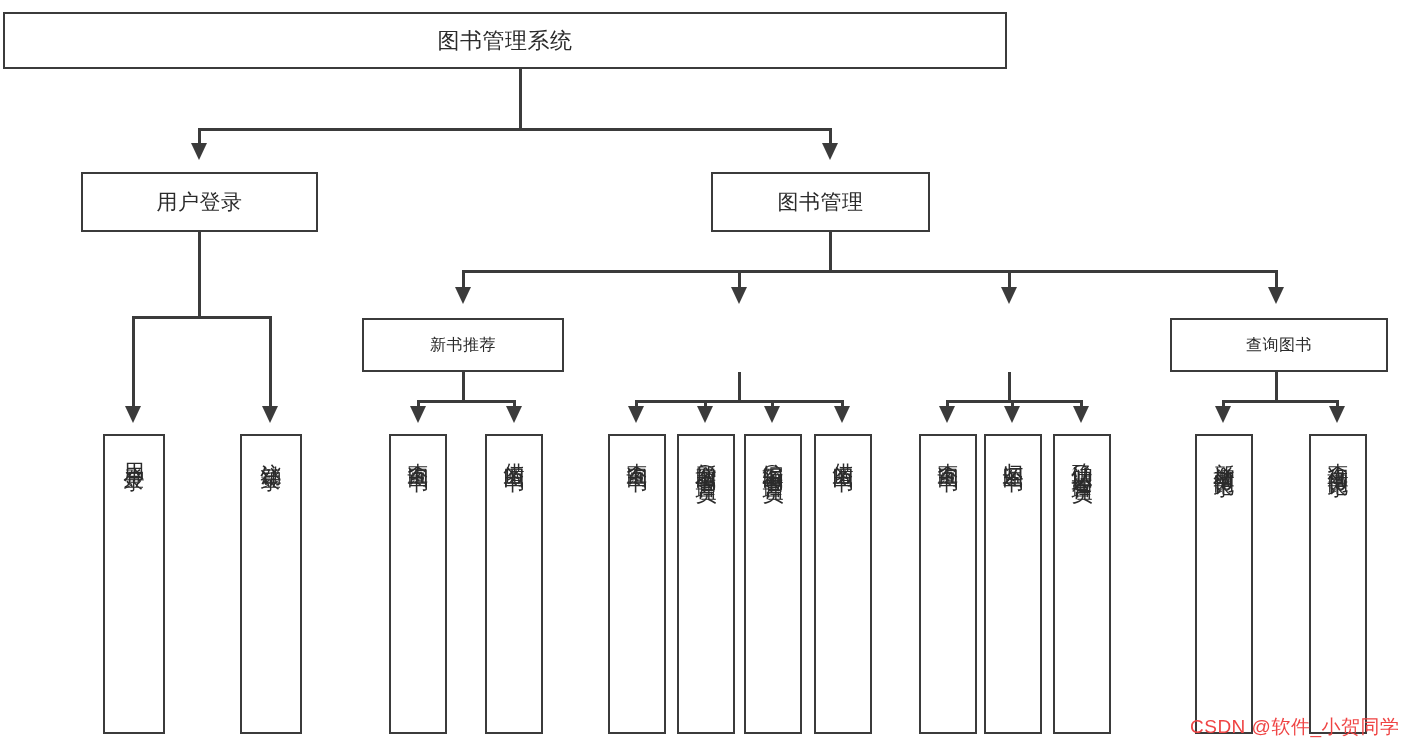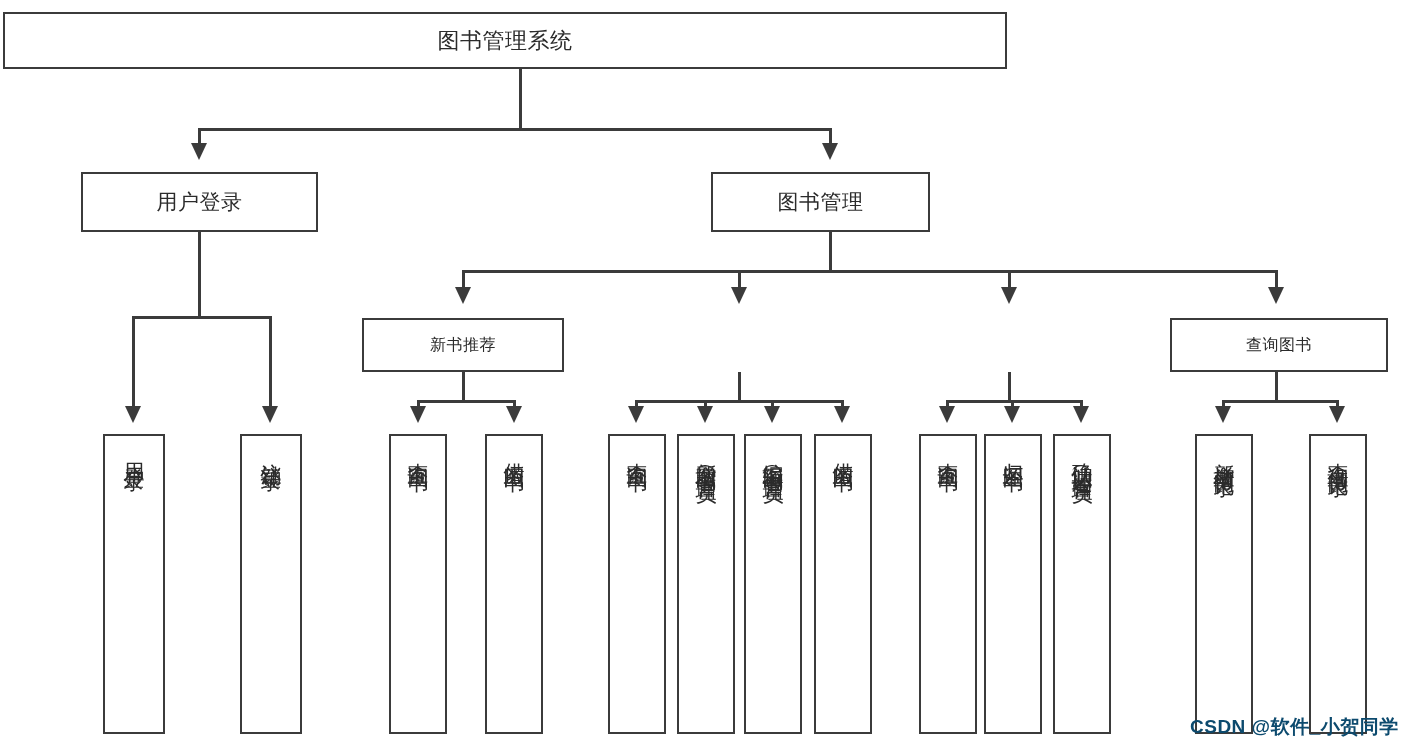--- a/index.html
+++ b/index.html
@@ -72,24 +72,23 @@
     height: 0;
     border-left: 8px solid transparent;
     border-right: 8px solid transparent;
     border-top: 17px solid #3b3b3b;
   }
 
   
   .watermark {
     position: absolute;
     font-size: 19px;
-    color: #0c4a6e;
+    color: #ef4444;
     white-space: nowrap;
     letter-spacing: 0.5px;
-    font-weight: bold;
   }
 </style>
 </head>
 <body>
 
 <div id="canvas">
 
   <div class="node root" style="left:3px; top:12px; width:1004px; height:57px;font-family:Liberation Serif, serif;">
     <span class="label">图书管理系统</span>
   </div>

